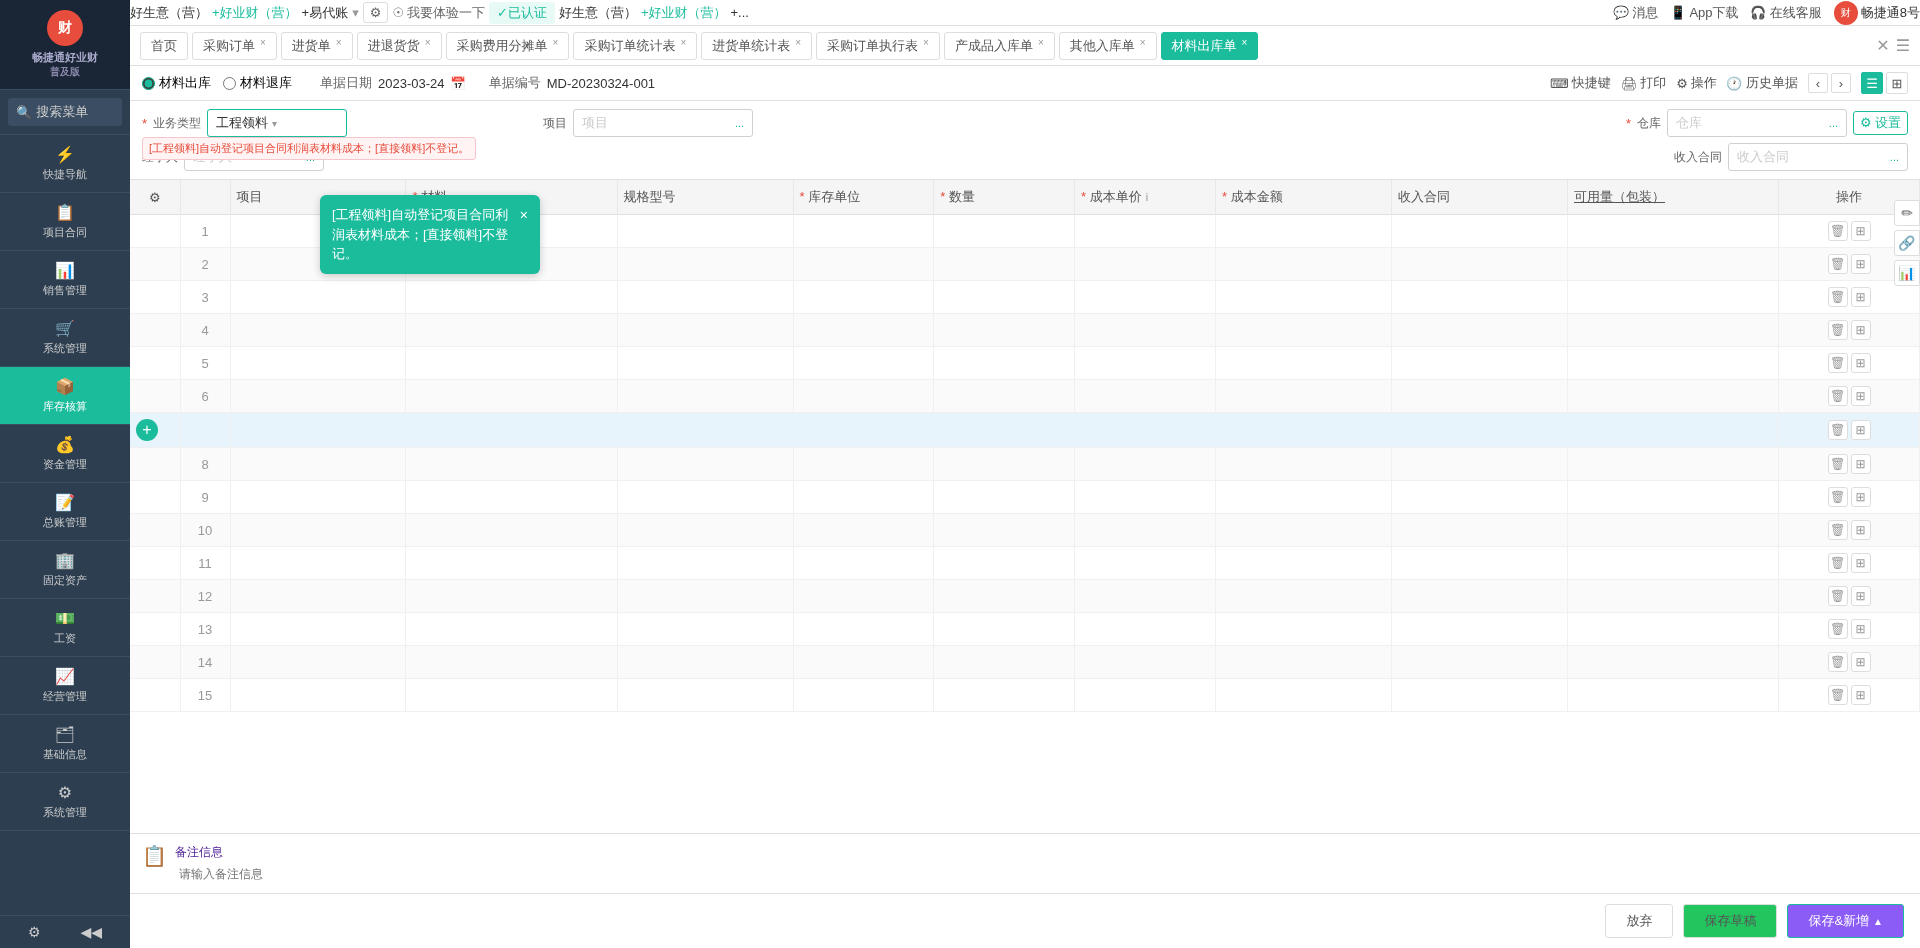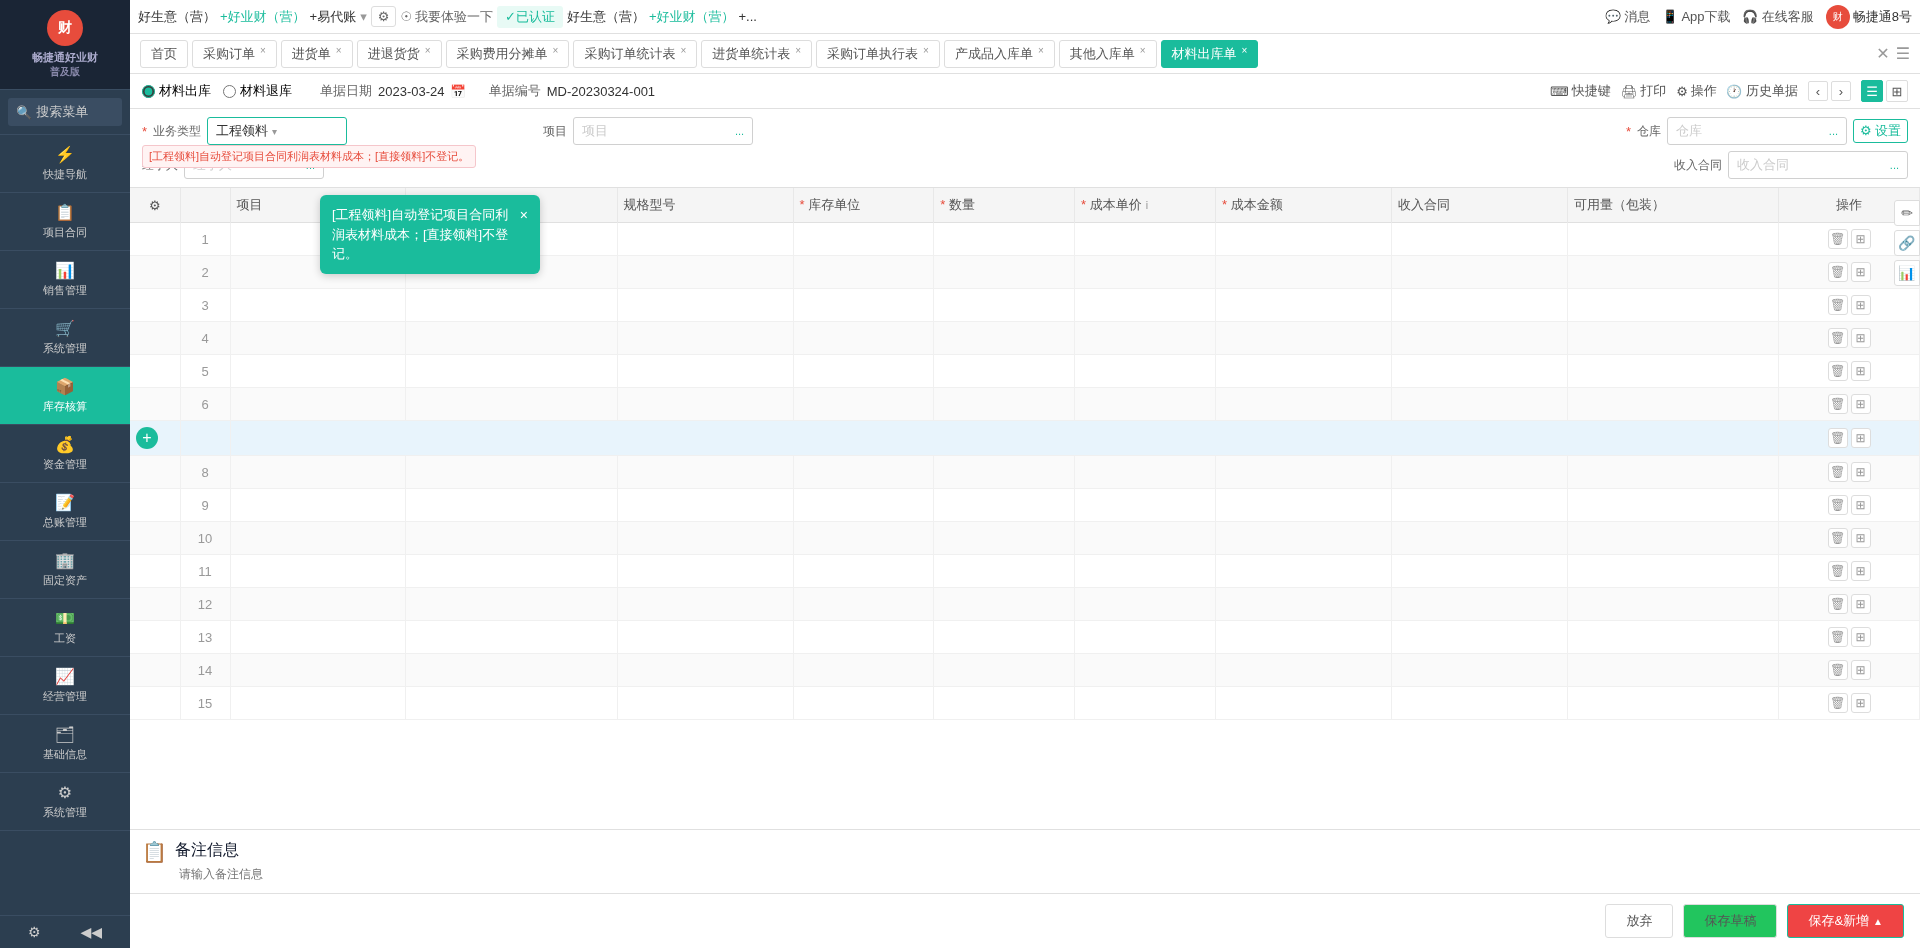--- a/index.html
+++ b/index.html
@@ -269,21 +269,21 @@
       border-top: 1px solid #e0e0e0;
       padding: 8px 12px;
       display: flex;
       align-items: flex-start;
       gap: 8px;
       flex-shrink: 0;
     }
     .remarks-icon {
       color: #1abc9c; font-size: 20px; cursor: pointer; margin-top: 2px;
     }
-    .remarks-label { color: #0f172a; font-size: 16px; margin-top: 2px; }
+    .remarks-label { color: #4c1d95; font-size: 12px; margin-top: 2px; }
     .remarks-input {
       flex: 1; border: none; outline: none;
       color: #999; font-size: 12px; padding: 4px;
     }
 
     
     .action-bar {
       background: #fff;
       border-top: 1px solid #e0e0e0;
       padding: 10px 16px;
@@ -298,21 +298,21 @@
       background: #fff; color: #555; cursor: pointer; font-size: 13px;
     }
     .btn-draft {
       padding: 7px 20px;
       border: 1px solid #ddd; border-radius: 3px;
       background: #22c55e; color: #555; cursor: pointer; font-size: 13px;
     }
     .btn-save {
       padding: 7px 20px;
       border: 1px solid #1abc9c; border-radius: 3px;
-      background: #ef4444; color: #fff; cursor: pointer; font-size: 13px;
+      background: #8b5cf6; color: #fff; cursor: pointer; font-size: 13px;
       display: flex; align-items: center; gap: 4px;
     }
     .btn-save .arrow-down { font-size: 10px; }
 
     
     .right-tools {
       position: fixed;
       right: 0;
       top: 200px;
       display: flex;
@@ -398,21 +398,21 @@
     </div>
   </div>
   <div class="sidebar-bottom">
     <button>⚙</button>
     <button>◀◀</button>
   </div>
 </div>
 
 <div class="main-area">
 
-  <div style="background:#fff; border-bottom:1px solid #e0e0e0; padding: 0 8px; height:34px; display:flex; align-items:center; gap:4px; font-size:12px; flex-shrink:0;">
+  <div style="background:#fff; border-bottom:1px solid #e0e0e0; padding: 0 0; height:26px; display:flex; align-items:center; gap:4px; font-size:12px; flex-shrink:0;">
     <span style="color:#333; cursor:pointer; white-space:nowrap;">好生意（营）</span>
     <span style="color:#1abc9c; cursor:pointer; white-space:nowrap;">+好业财（营）</span>
     <span style="color:#333; cursor:pointer; white-space:nowrap;">+易代账</span>
     <span style="color:#999; cursor:pointer;">▾</span>
     <span style="color:#666; cursor:pointer; border:1px solid #ddd; padding:2px 6px; border-radius:3px;">⚙</span>
     <span style="color:#666; cursor:pointer; display:flex; align-items:center; gap:3px;">
       <span>☉</span> 我要体验一下
     </span>
     <span style="color:#1abc9c; background:#e8faf5; padding:2px 8px; border-radius:3px; cursor:pointer;">✓已认证</span>
     <span style="color:#333; cursor:pointer;">好生意（营）</span>
@@ -603,21 +603,21 @@
             </th>
             <th style="width:30px; text-align:center; color:#999;"></th>
             <th style="min-width:100px;">项目</th>
             <th style="min-width:120px;"><span style="color:#e74c3c;">*</span> 材料</th>
             <th style="min-width:100px;">规格型号</th>
             <th style="min-width:80px;"><span style="color:#e74c3c;">*</span> 库存单位</th>
             <th style="min-width:80px;"><span style="color:#e74c3c;">*</span> 数量</th>
             <th style="min-width:80px;"><span style="color:#e74c3c;">*</span> 成本单价 <span style="color:#999; font-size:11px;">ℹ</span></th>
             <th style="min-width:100px;"><span style="color:#e74c3c;">*</span> 成本金额</th>
             <th style="min-width:100px;">收入合同</th>
-            <th style="min-width:120px;">可用量（包装）</th>
+            <th style="min-width:120px;text-decoration:underline;">可用量（包装）</th>
             <th style="min-width:80px; text-align:center;">操作</th>
           </tr>
         </thead>
         <tbody id="table-body">
 
           <tr>
             <td style="text-align:center; color:#999;"></td>
             <td class="row-num">1</td>
             <td></td>
             <td></td>

